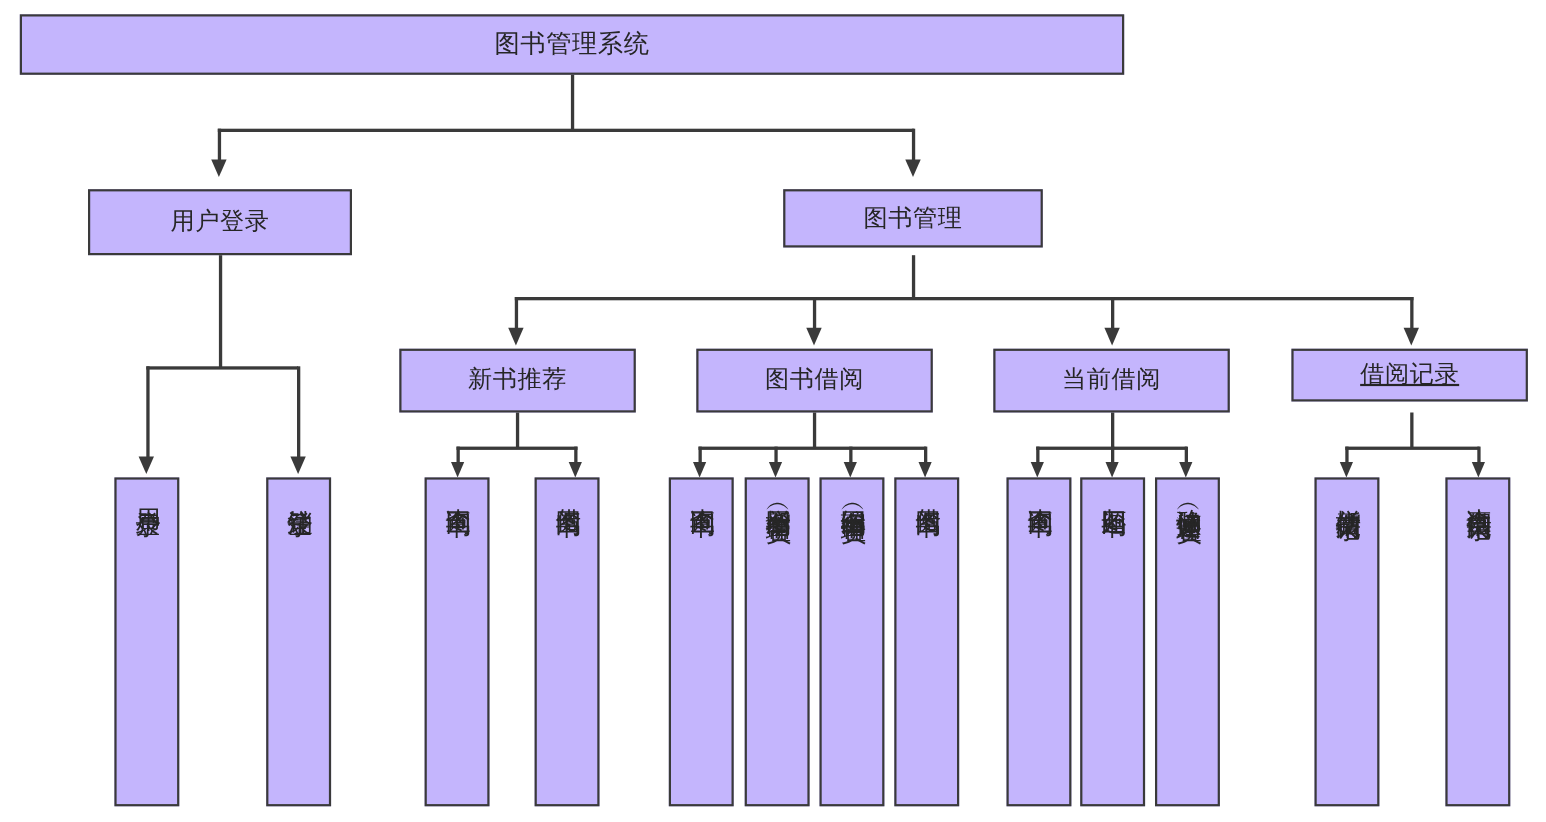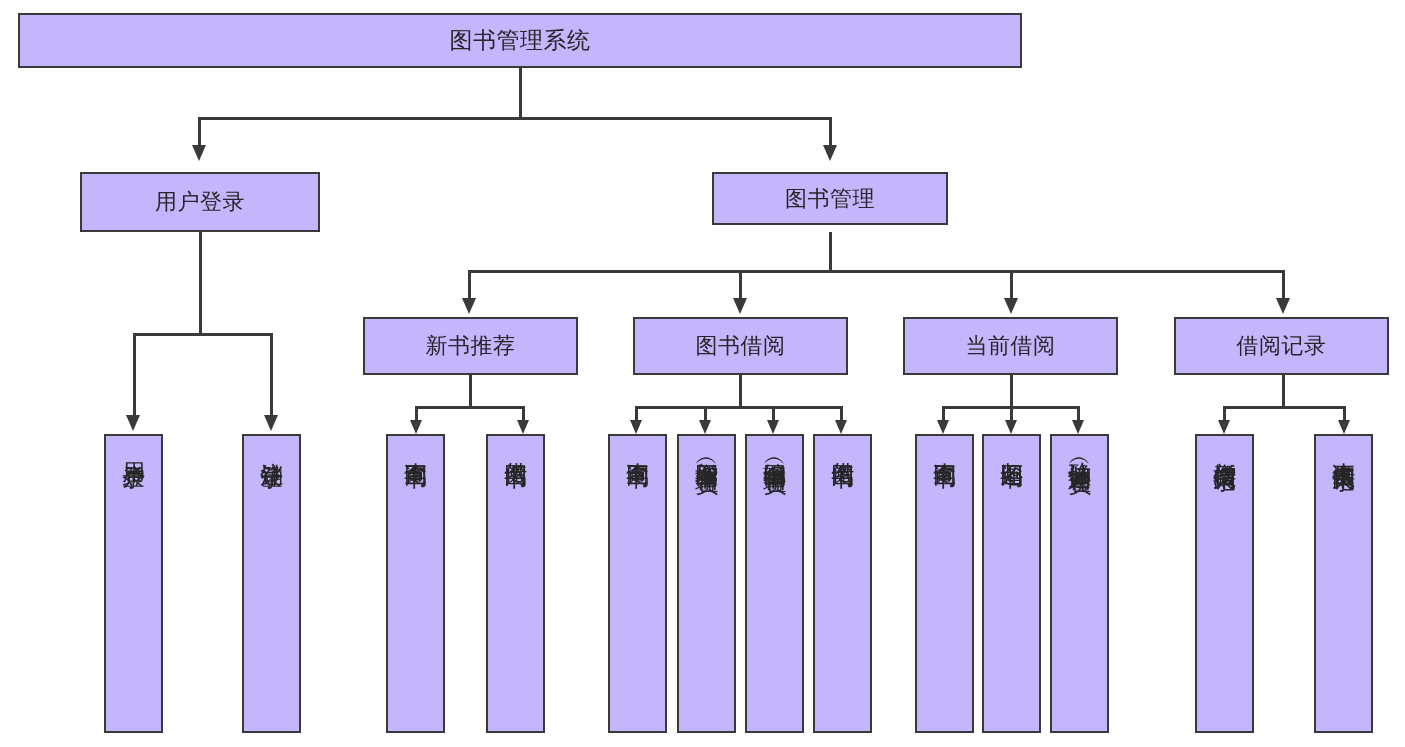--- a/index.html
+++ b/index.html
@@ -136,21 +136,21 @@
 
   <div class="node horiz" style="left:363px; top:317px; width:215px; height:58px;">
     <span class="label">新书推荐</span>
   </div>
   <div class="node horiz" style="left:903px; top:317px; width:215px; height:58px;">
     <span class="label">当前借阅</span>
   </div>
   <div class="node horiz" style="left:633px; top:317px; width:215px; height:58px;">
     <span class="label">图书借阅</span>
   </div>
-  <div class="node horiz" style="left:1174px; top:317px; width:215px; height:58px;">
+  <div class="node horiz" style="left:1174px; top:317px; width:215px; height:48px;text-decoration:underline;">
     <span class="label">借阅记录</span>
   </div>
 
   <div class="edge v" style="left:469px; top:375px; height:33px;"></div>
   <div class="edge h" style="left:415px; top:406px; width:110px;"></div>
   <div class="edge v" style="left:415px; top:406px; height:16px;"></div>
   <div class="arrow small" style="left:410px; top:420px;"></div>
   <div class="edge v" style="left:522px; top:406px; height:16px;"></div>
   <div class="arrow small" style="left:517px; top:420px;"></div>
 

